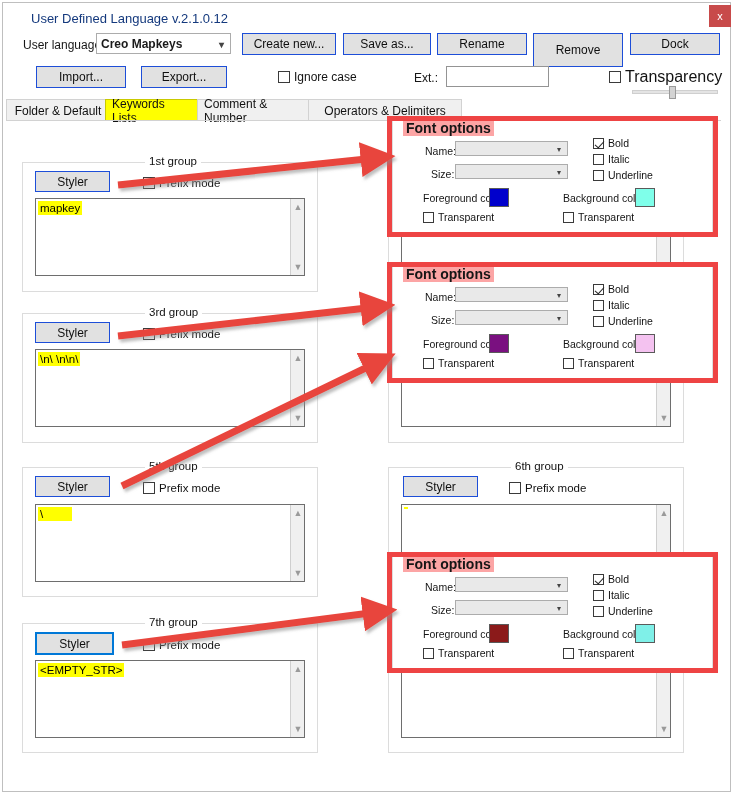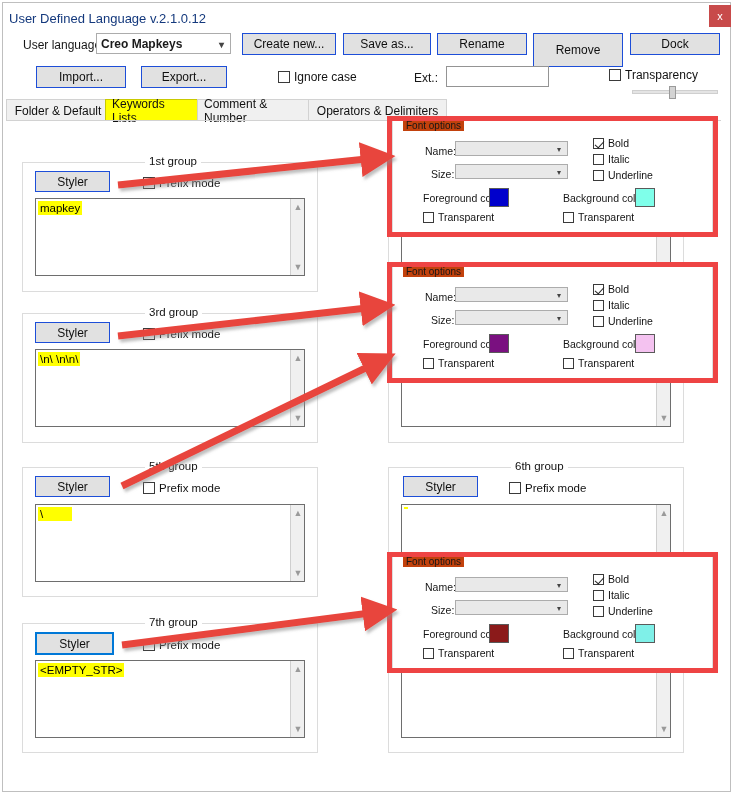--- a/index.html
+++ b/index.html
@@ -11,21 +11,21 @@
     color:#1a1a1a;
     position:relative;
     overflow:hidden;
   }
   #root{position:absolute;left:0;top:0;width:735px;height:795px;}
 
   
   .win-border{position:absolute;left:2px;top:2px;width:729px;height:790px;border:1px solid #bfbfbf;box-sizing:border-box;background:#fff;}
 
   .titlebar{position:absolute;left:3px;top:3px;width:727px;height:28px;background:#ffffff;}
-  .title-text{position:absolute;left:6px;top:8px;font-size:13px;color:#14397d;white-space:nowrap;}
+  .title-text{position:absolute;left:28px;top:8px;font-size:13px;color:#14397d;white-space:nowrap;}
   .close-btn{position:absolute;left:709px;top:5px;width:22px;height:22px;background:#c84a4a;color:#fff;font-size:11px;display:flex;align-items:center;justify-content:center;cursor:pointer;}
 
   
   .lbl{position:absolute;white-space:nowrap;font-size:12px;color:#161616;}
   .btn{position:absolute;background:#e1e1e1;border:1px solid #1d4ed8;box-sizing:border-box;
        display:flex;align-items:center;justify-content:center;font-size:12px;color:#101010;cursor:pointer;}
   .btn.focus{border:2px solid #0078d7;}
   .combo{position:absolute;background:#e9e9e9;border:1px solid #acacac;box-sizing:border-box;cursor:pointer;}
   .combo.white{background:#ffffff;}
   .combo .cval{position:absolute;left:4px;top:50%;transform:translateY(-50%);font-size:12px;white-space:nowrap;}
@@ -58,21 +58,21 @@
   
   .listbox{position:absolute;background:#fff;border:1px solid #6e6e6e;box-sizing:border-box;overflow:hidden;}
   .listbox .kw{position:absolute;left:2px;top:2px;background:#ffff00;padding:1px 2px;font-size:11.5px;white-space:nowrap;color:#000;}
   .sbar{position:absolute;right:0;top:0;width:14px;bottom:0;background:#f0f0f0;border-left:1px solid #cfcfcf;box-sizing:border-box;}
   .sbar .up,.sbar .dn{position:absolute;left:0;width:14px;height:14px;display:flex;align-items:center;justify-content:center;font-size:9px;color:#9a9a9a;}
   .sbar .up{top:1px;} .sbar .dn{bottom:1px;}
 
   
   .fpanel{position:absolute;background:#fff;box-sizing:border-box;border:1px solid #dedede;}
   .fpanel-outline{position:absolute;border:5px solid #ee4444;box-sizing:border-box;background:transparent;}
-  .fp-legend{position:absolute;left:10px;top:-1px;font-size:10px;color:#161616;background:#c2410c;padding:0 3px;white-space:nowrap;}
+  .fp-legend{position:absolute;left:10px;top:-1px;font-size:14px;color:#161616;background:#fca5a5;padding:0 3px;white-space:nowrap;font-weight:bold;}
   .swatch{position:absolute;width:20px;height:19px;border:1px solid #5a5a5a;box-sizing:border-box;}
 
   
   .arrows{position:absolute;left:0;top:0;width:735px;height:795px;pointer-events:none;}
 </style>
 </head>
 <body>
 
 <div id="root">
   <div class="win-border"></div>
@@ -99,32 +99,32 @@
   <div class="chk" id="ignore-case" style="left:278px;top:70px;">
     <span class="box"></span>
     <span class="ctext" style="font-size:12px;">Ignore case</span>
   </div>
 
   <div class="lbl" style="left:414px;top:71px;">Ext.:</div>
   <div class="txtin" style="left:446px;top:66px;width:103px;height:21px;"></div>
 
   <div class="chk" id="transparency-chk" style="left:609px;top:68px;">
     <span class="box"></span>
-    <span class="ctext" style="font-size:12px;">Transparency</span>
+    <span class="ctext" style="font-size:16px;">Transparency</span>
   </div>
   <div class="slider" id="transparency-slider" style="left:632px;top:86px;width:86px;height:13px;">
     <span class="track"></span>
     <span class="thumb" id="transparency-thumb" style="left: 43.45%;"></span>
   </div>
 
   <div class="tabstrip">
     <div class="tab" style="left:0px;width:104px;">Folder &amp; Default</div>
     <div class="tab active" style="left:99px;width:93px;">Keywords Lists</div>
     <div class="tab" style="left:191px;width:112px;">Comment &amp; Number</div>
-    <div class="tab" style="left:302px;width:139px;">Operators &amp; Delimiters</div>
+    <div class="tab" style="left:302px;width:154px;">Operators &amp; Delimiters</div>
   </div>
   <div class="tab-underline"></div>
 
   <div class="groupbox" style="left:22px;top:162px;width:296px;height:130px;"></div>
   <div class="group-title" style="left:145px;top:155px;">1st group</div>
   <div class="btn" style="left:35px;top:171px;width:75px;height:21px;">Styler</div>
   <div class="chk" style="left:143px;top:177px;">
     <span class="box"></span>
     <span class="ctext" style="font-size:11.5px;">Prefix mode</span>
   </div>

